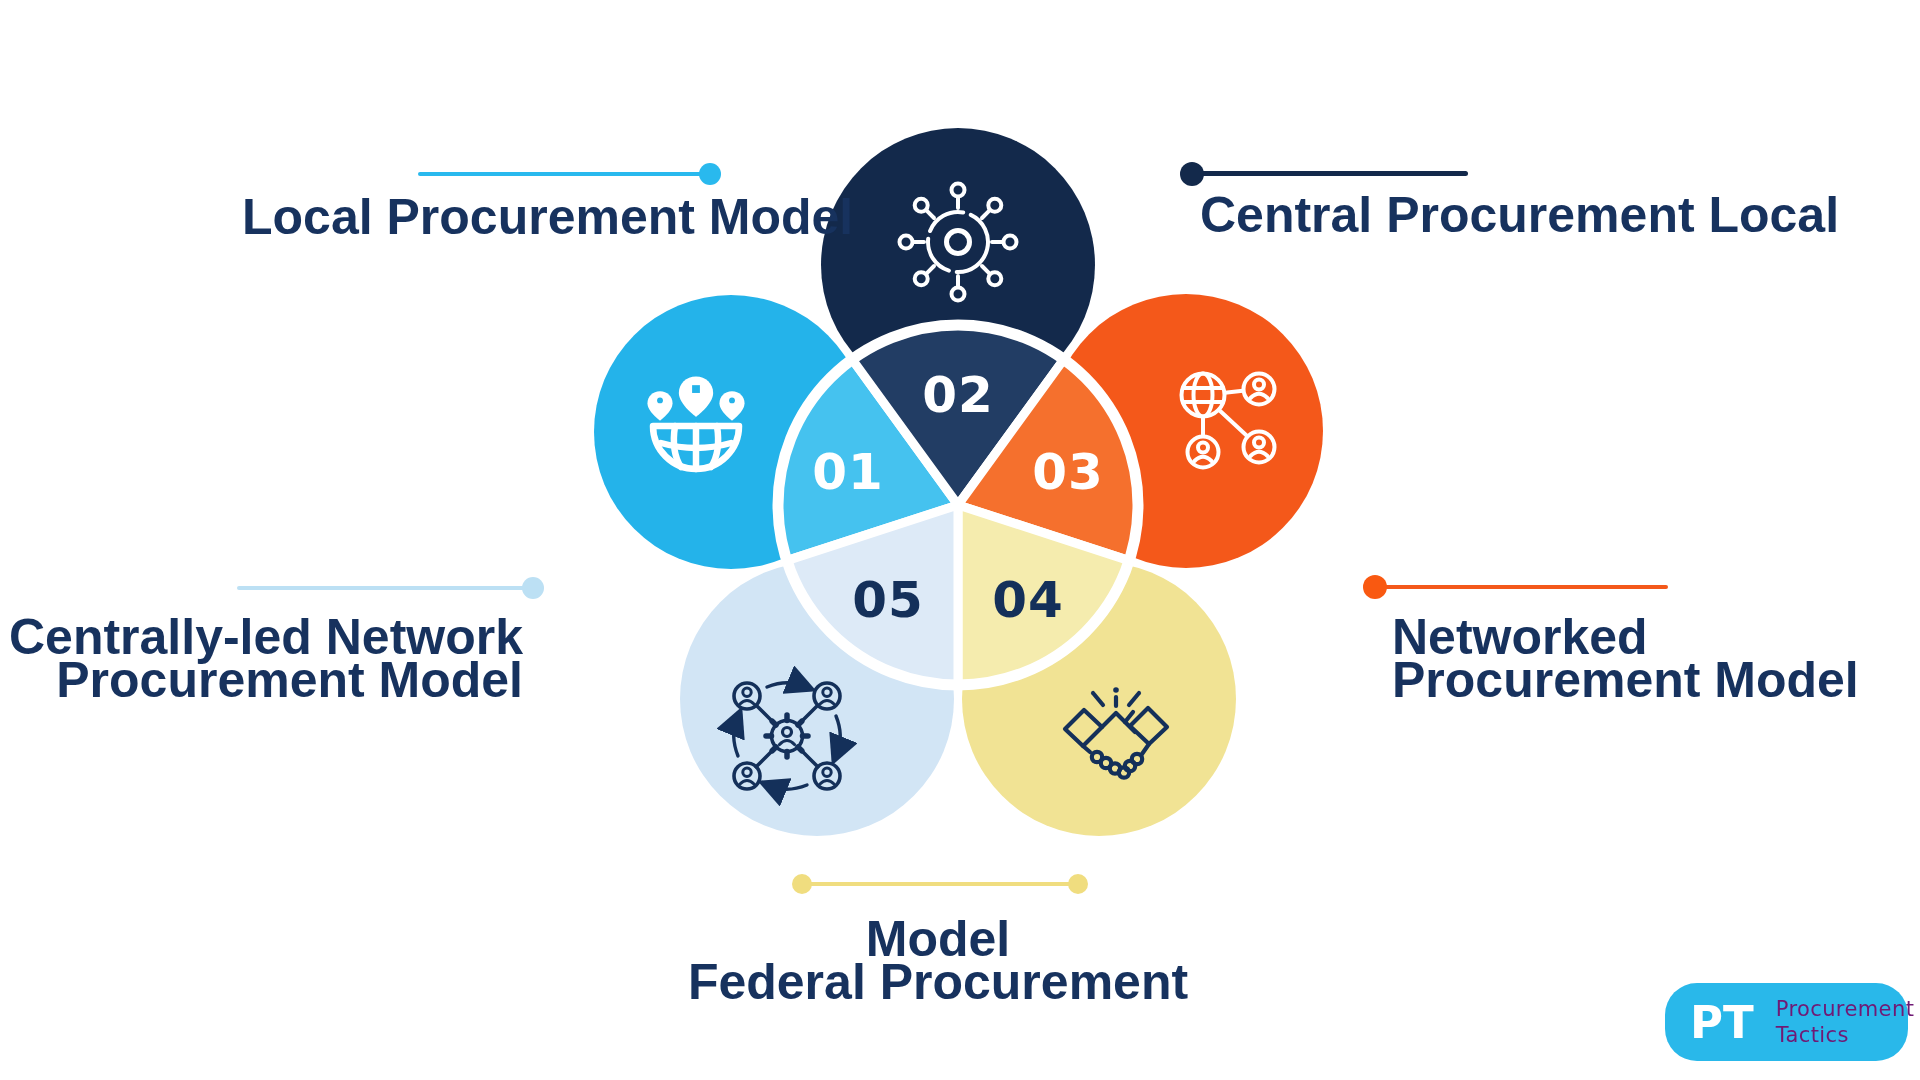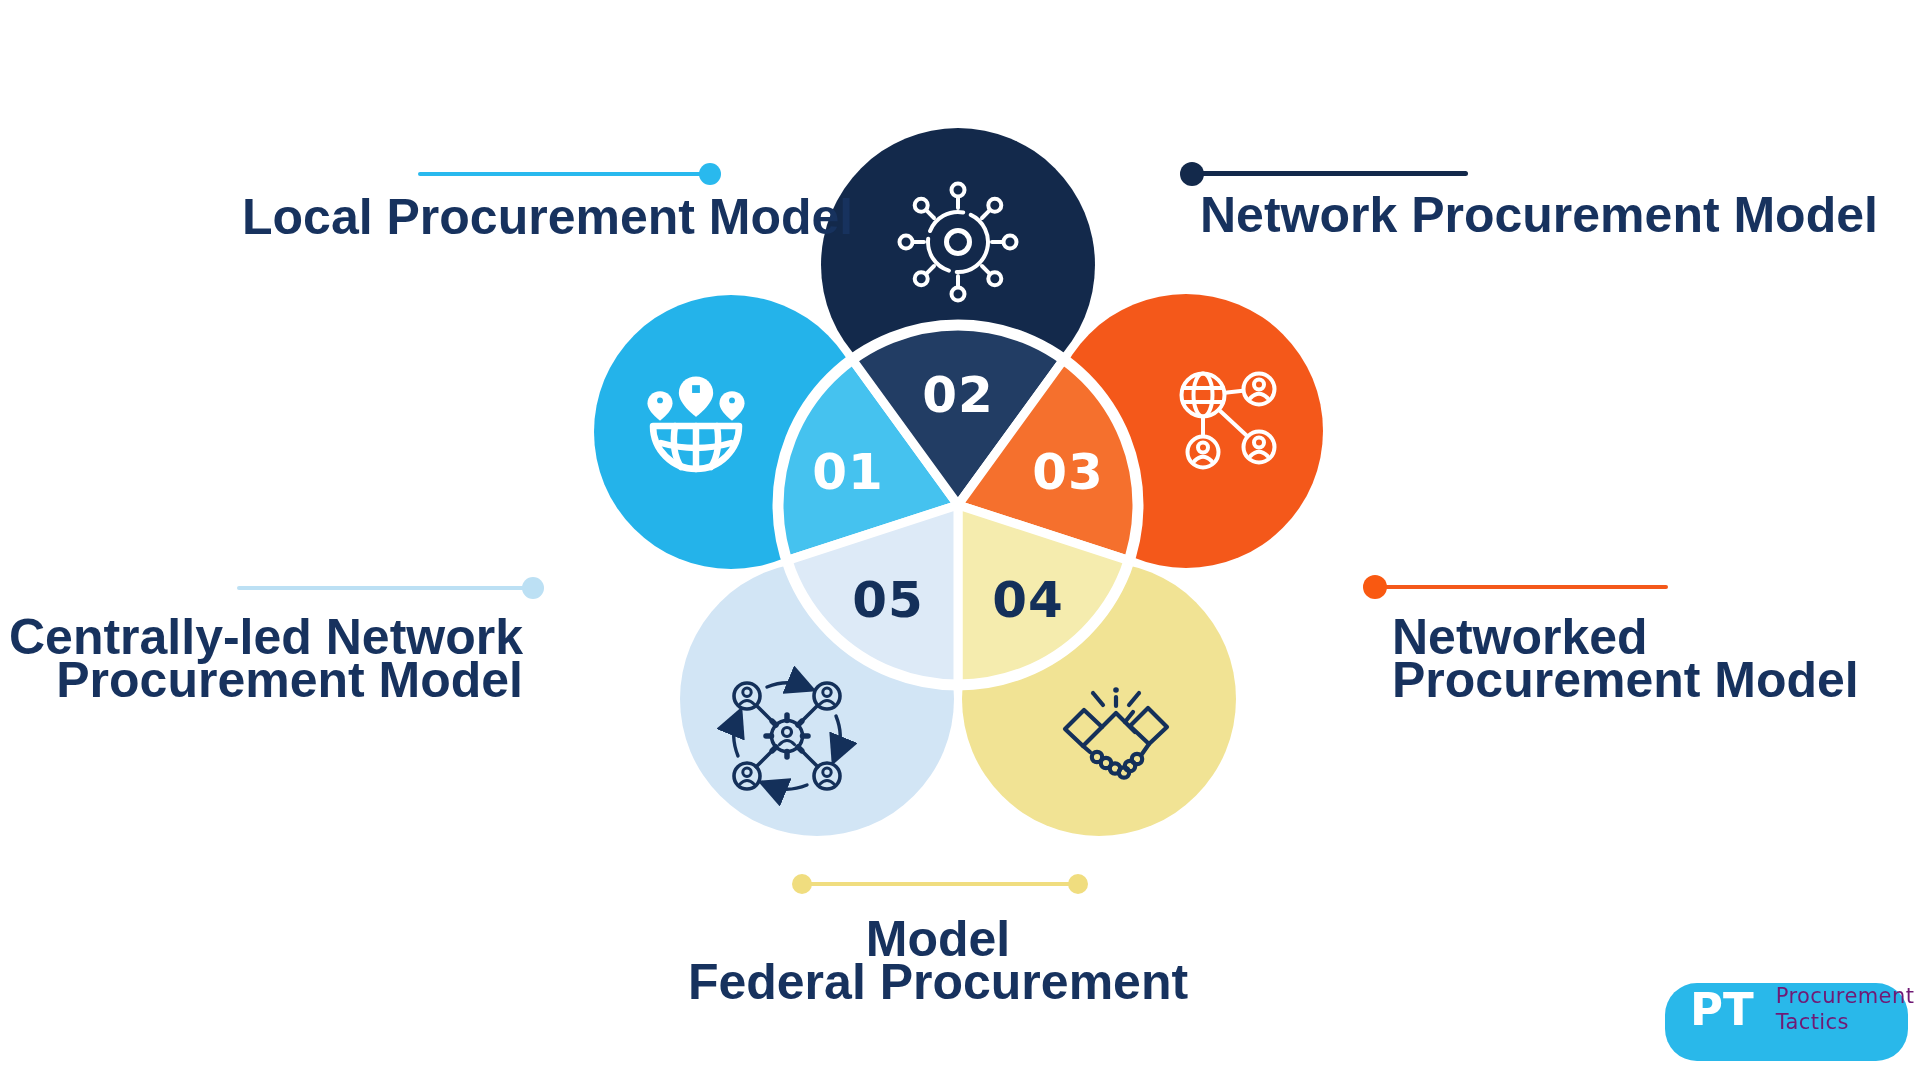--- a/index.html
+++ b/index.html
@@ -4,21 +4,21 @@
 <style>
   html,body{margin:0;padding:0;background:#fff;}
   .stage{position:relative;width:1920px;height:1080px;background:#ffffff;overflow:hidden;
          font-family:"Liberation Sans","DejaVu Sans",sans-serif;}
   .callout-line{position:absolute;border-radius:3px;}
   .callout-dot{position:absolute;border-radius:50%;}
   .callout-text{position:absolute;color:#17325E;font-weight:700;font-size:50px;line-height:43px;white-space:nowrap;}
   .align-right{text-align:right;}
   .align-center{text-align:center;}
   .logo{position:absolute;left:1665px;top:983px;width:243px;height:78px;background:#29B8EA;
-        border-radius:32px;display:flex;padding-left:25px;box-sizing:border-box;}
+        border-radius:32px;display:flex;align-items:center;padding-left:25px;box-sizing:border-box;}
   .logo-monogram{color:#fff;font-weight:800;font-size:45px;letter-spacing:0px;font-family:"DejaVu Sans","Liberation Sans",sans-serif;}
   .logo-divider{width:3px;height:46px;background:#ffffff;opacity:.95;margin:0 12px 0 10px;}
   .logo-text{color:#701a75;font-size:21px;line-height:26px;font-weight:400;letter-spacing:.4px;
              font-family:"DejaVu Sans","Liberation Sans",sans-serif;}
   svg text{font-family:"DejaVu Sans","Liberation Sans",sans-serif;font-weight:700;letter-spacing:1px;}
 </style>
 </head>
 <body>
 
 <div class="stage">
@@ -192,21 +192,21 @@
 
   <div class="callout-line" style="left:418px;top:172px;width:292px;height:4px;background:#29B9EE;"></div>
   <div class="callout-dot" style="left:699px;top:163px;width:22px;height:22px;background:#29B9EE;"></div>
   <div class="callout-text" style="left:242px;top:196px;">
     <div>Local Procurement Model</div>
   </div>
 
   <div class="callout-line" style="left:1192px;top:171px;width:276px;height:5px;background:#13294B;"></div>
   <div class="callout-dot" style="left:1180px;top:162px;width:24px;height:24px;background:#13294B;"></div>
   <div class="callout-text" style="left:1200px;top:194px;">
-    <div>Network Procurement Model</div>
+    <div>Central Procurement Local</div>
   </div>
 
   <div class="callout-line" style="left:237px;top:586px;width:296px;height:4px;background:#BCE0F4;"></div>
   <div class="callout-dot" style="left:522px;top:577px;width:22px;height:22px;background:#BCE0F4;"></div>
   <div class="callout-text align-right" style="right:1397px;top:616px;">
     <div>Centrally-led Network</div>
     <div>Procurement Model</div>
   </div>
 
   <div class="callout-line" style="left:1375px;top:585px;width:293px;height:4px;background:#F4581A;"></div>

